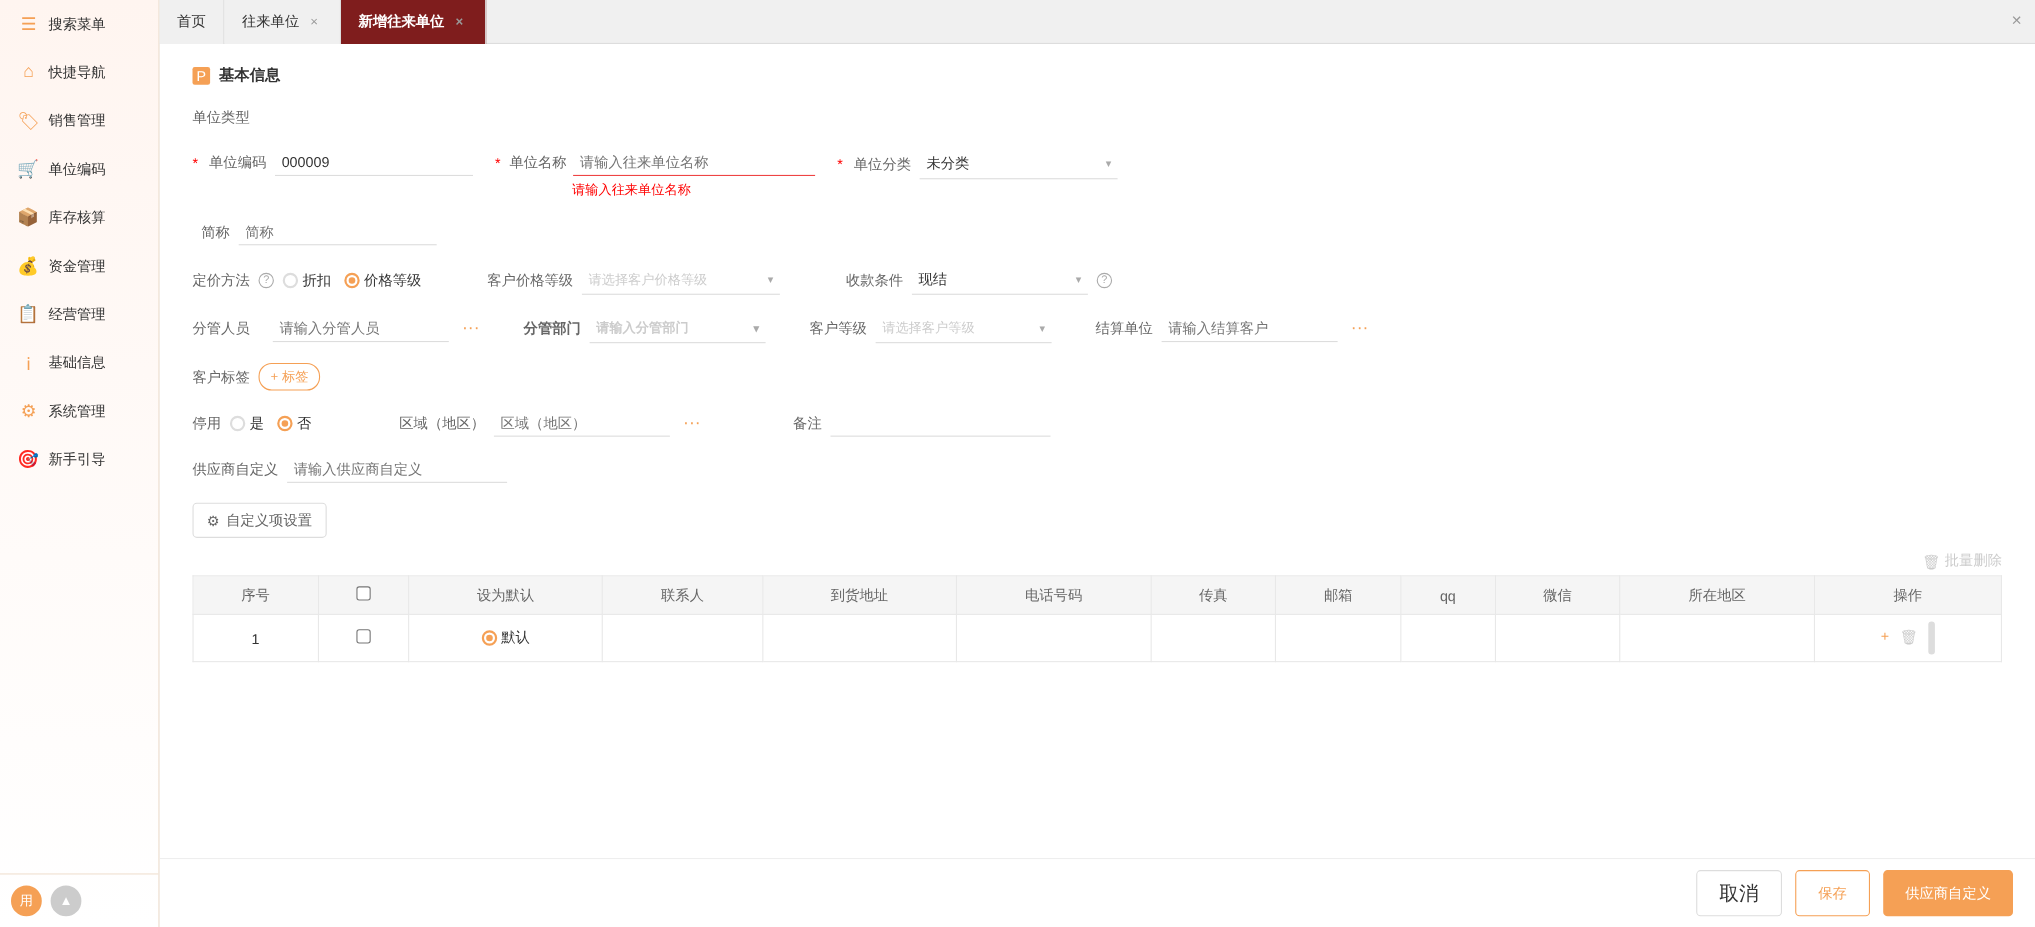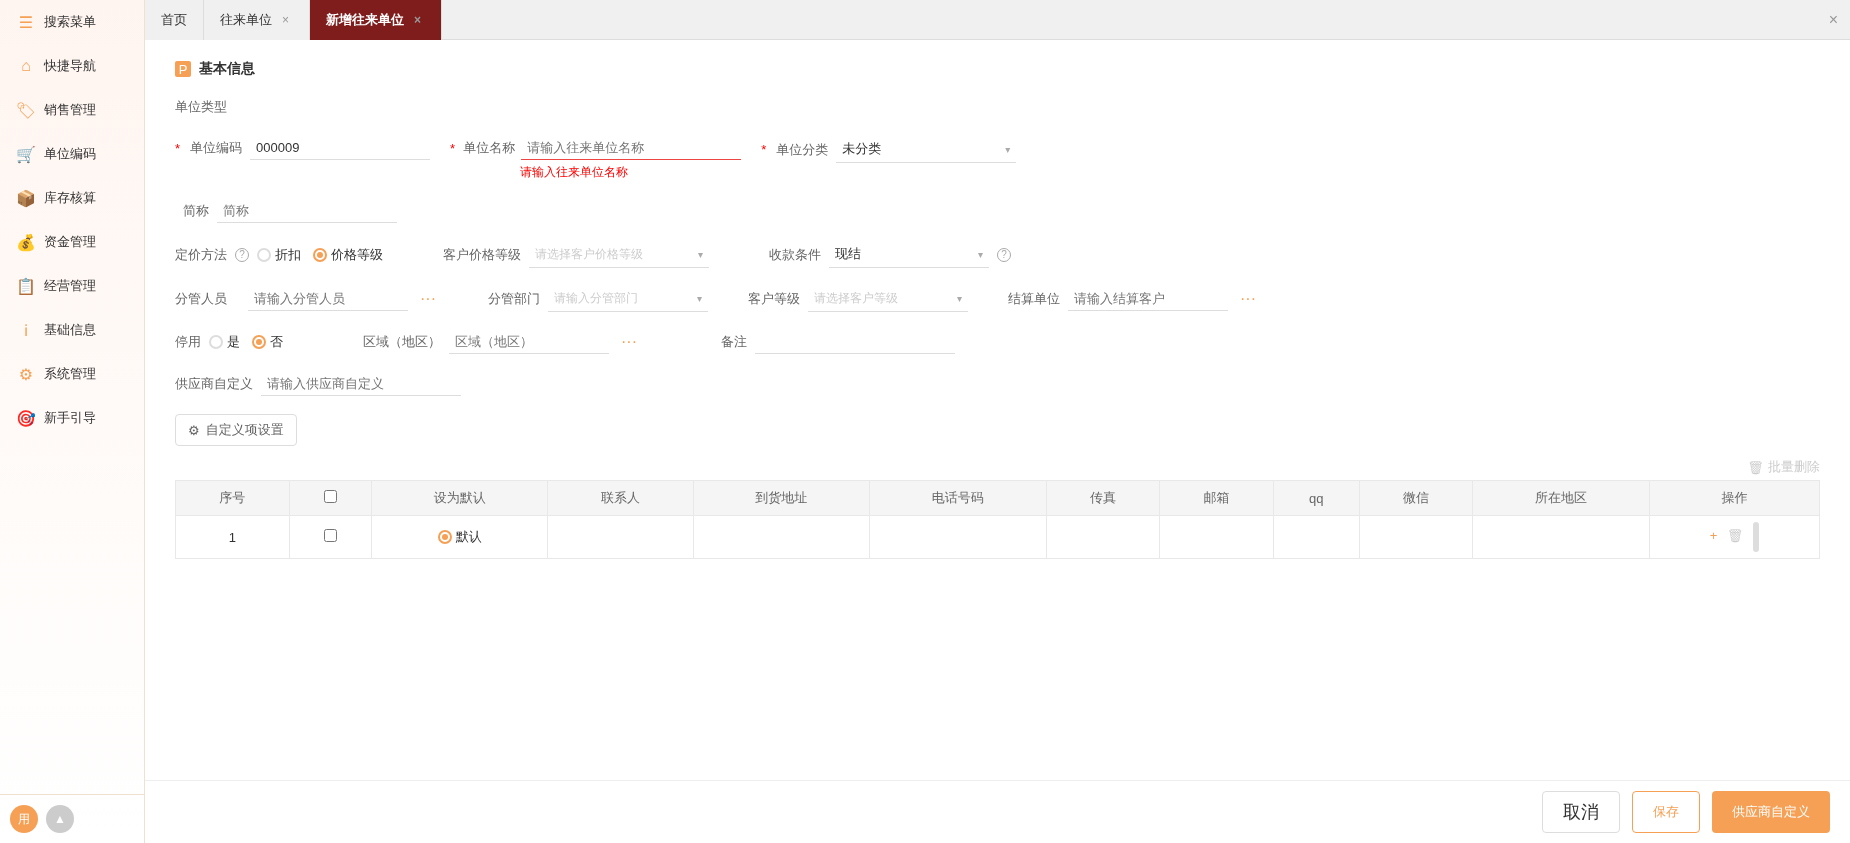--- a/index.html
+++ b/index.html
@@ -471,41 +471,47 @@
           <span class="help-icon">?</span>
         </div>
       </div>
 
       <div class="form-row" style="align-items:center;">
         <div class="form-group">
           <span class="form-label">分管人员</span>
           <input class="form-input" type="text" placeholder="请输入分管人员" style="width: 160px; margin-left: 13px;">
           <span class="ellipsis-btn">···</span>
         </div>
-        <div class="form-group" style="margin-left:28px;">
+        <div class="form-group" style="margin-left:16px;font-weight:bold;">
           <span class="form-label">分管部门</span>
           <div class="form-select" style="width:160px;">
             <span style="color:#ccc;font-size:12px;">请输入分管部门</span>
             <span class="chevron-icon" style="margin-left:auto;">▾</span>
           </div>
         </div>
         <div class="form-group" style="margin-left:20px;">
           <span class="form-label">客户等级</span>
           <div class="form-select" style="width:160px;">
             <span style="color:#ccc;font-size:12px;">请选择客户等级</span>
             <span class="chevron-icon" style="margin-left:auto;">▾</span>
           </div>
         </div>
         <div class="form-group" style="margin-left:20px;">
           <span class="form-label">结算单位</span>
           <input class="form-input" type="text" placeholder="请输入结算客户" style="width: 160px;">
           <span class="ellipsis-btn">···</span>
         </div>
       </div>
 
+      <div class="form-row" style="align-items:center;">
+        <div class="form-group">
+          <span class="form-label">客户标签</span>
+          <button class="tag-btn">+ 标签</button>
+        </div>
+      </div>
 
       <div class="form-row" style="align-items:center;">
         <div class="form-group">
           <span class="form-label">停用</span>
           <div class="radio-group">
             <div class="radio-item">
               <div class="radio-circle"></div>
               <span>是</span>
             </div>
             <div class="radio-item">

